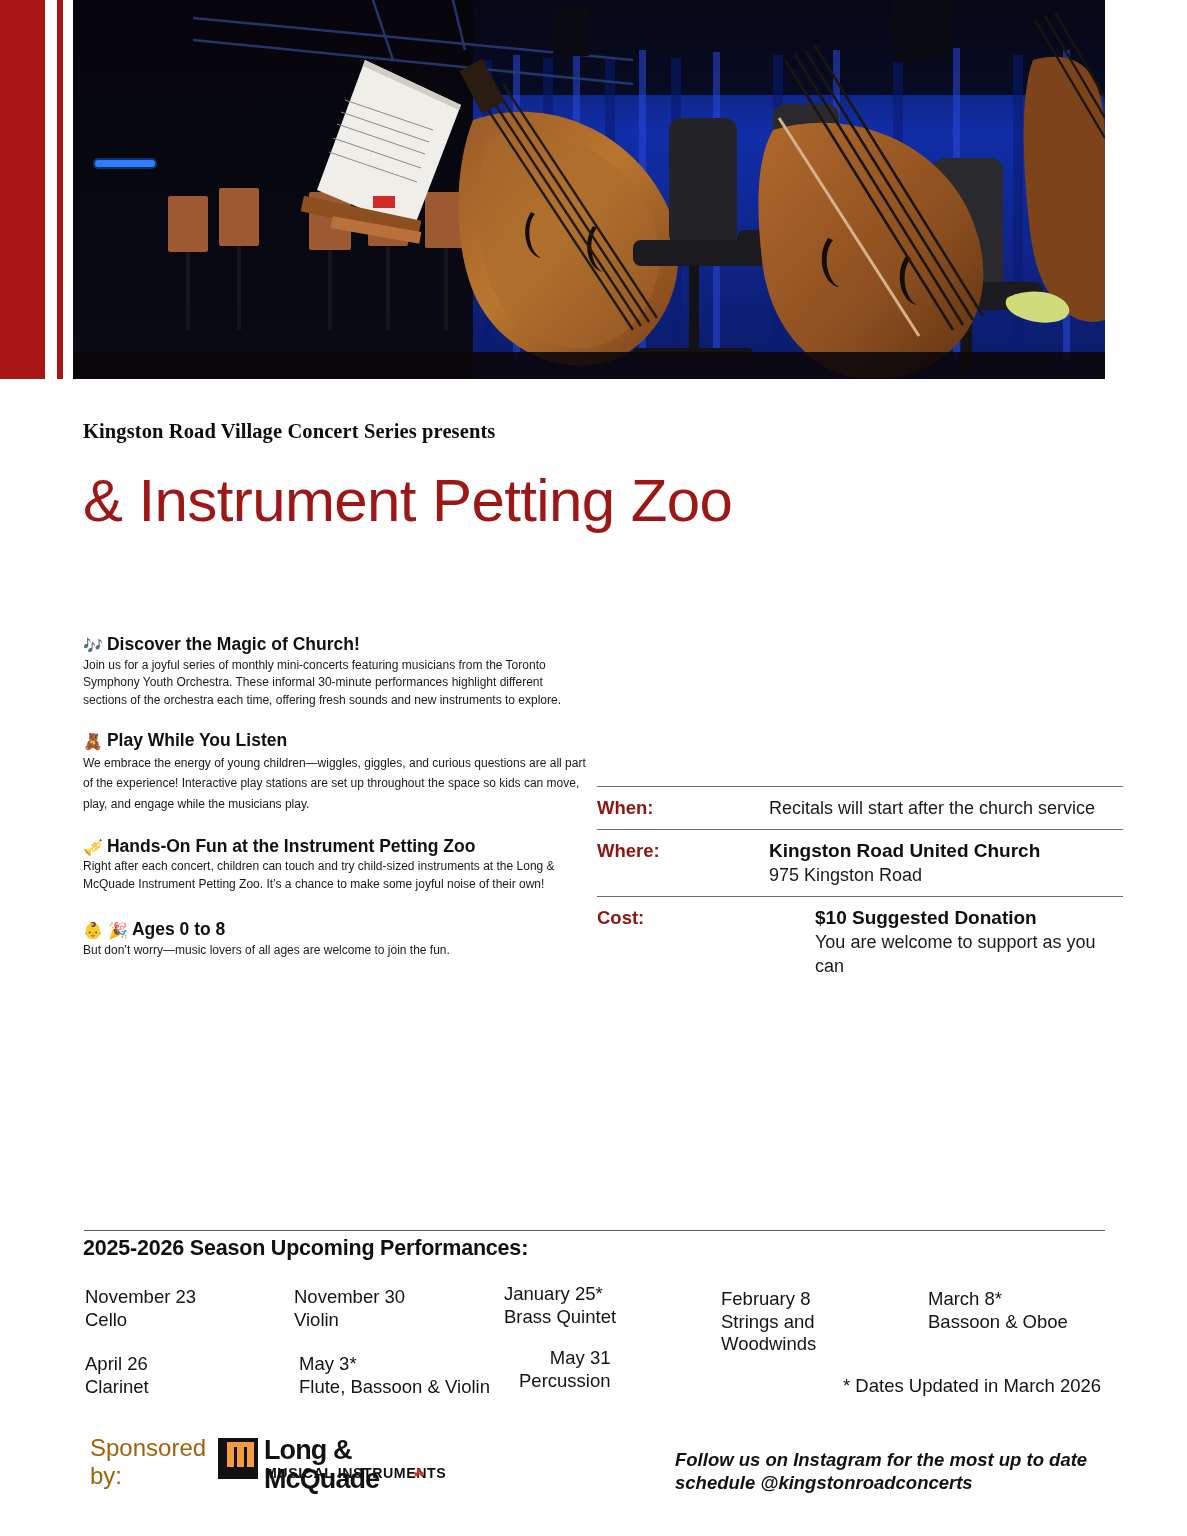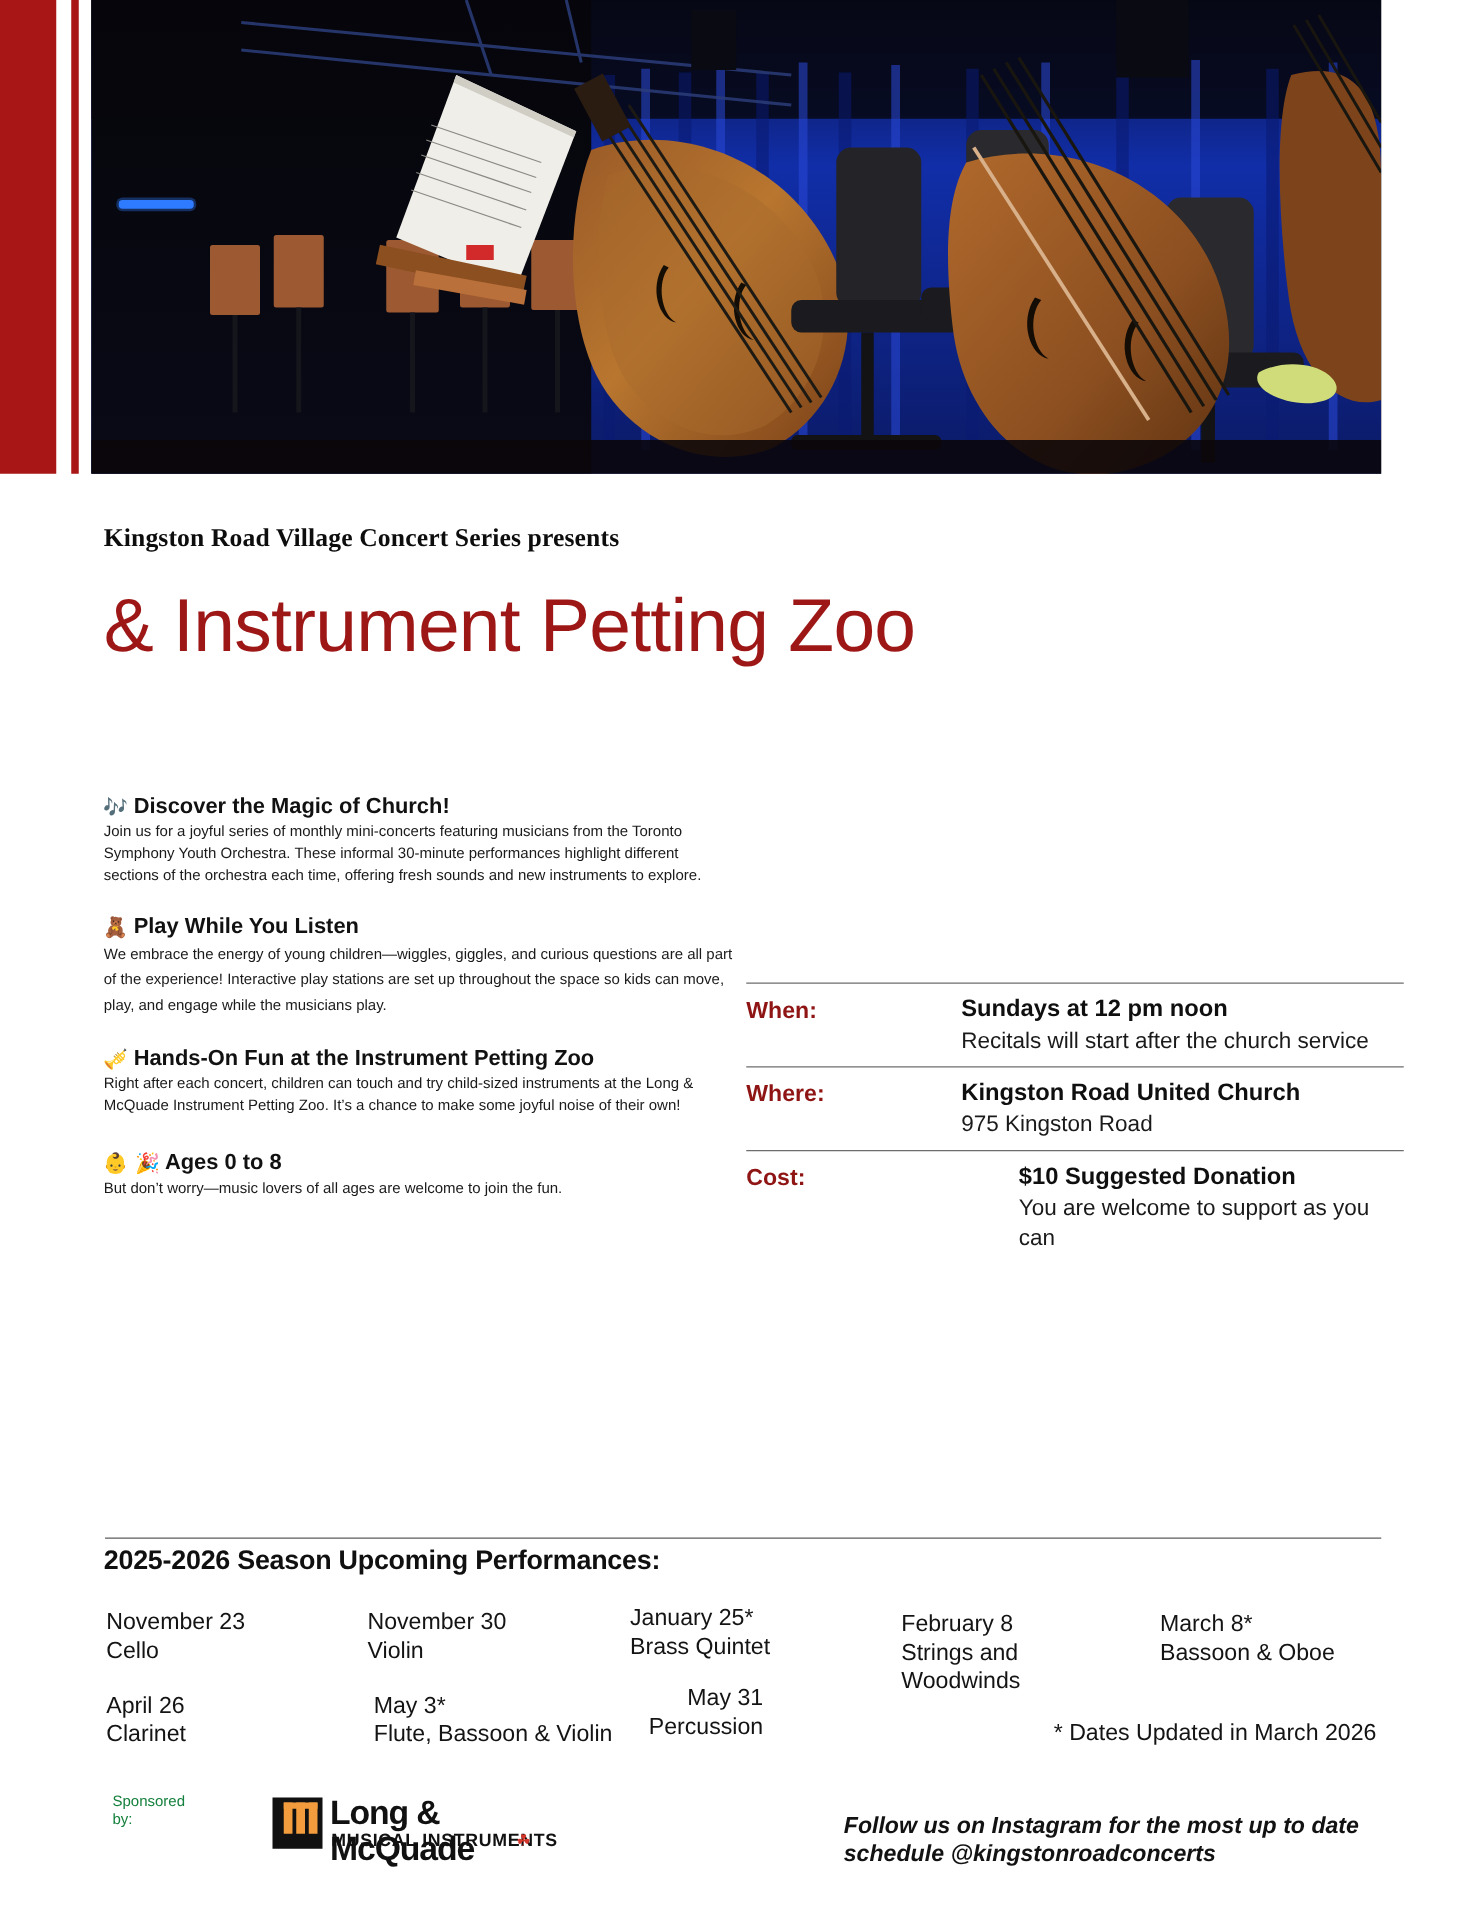--- a/index.html
+++ b/index.html
@@ -175,23 +175,23 @@
     top: 1375px;
     font-size: 18.5px;
     color: #141414;
   }
 
   
   .sponsor-label {
     position: absolute;
     left: 90px;
     top: 1434px;
-    font-size: 12px;
+    font-size: 24px;
     line-height: 1.18;
-    color: #15803d;
+    color: #a16207;
   }
   .sponsor-label span { display: block; }
 
   .lm-logo {
     position: absolute;
     left: 218px;
     top: 1436px;
     width: 250px;
     height: 52px;
   }
@@ -438,21 +438,20 @@
       </div>
       <div class="sec-body">But don’t worry—music lovers of all ages are welcome to join the fun.</div>
     </div>
 
   </div>
 
   <div class="info">
     <div class="info-row">
       <div class="info-label">When:</div>
       <div class="info-value">
-        <div class="info-main">Sundays at 12 pm noon</div>
         <div class="info-sub">Recitals will start after the church service</div>
       </div>
     </div>
     <div class="info-row">
       <div class="info-label">Where:</div>
       <div class="info-value">
         <div class="info-main">Kingston Road United Church</div>
         <div class="info-sub">975 Kingston Road</div>
       </div>
     </div>

